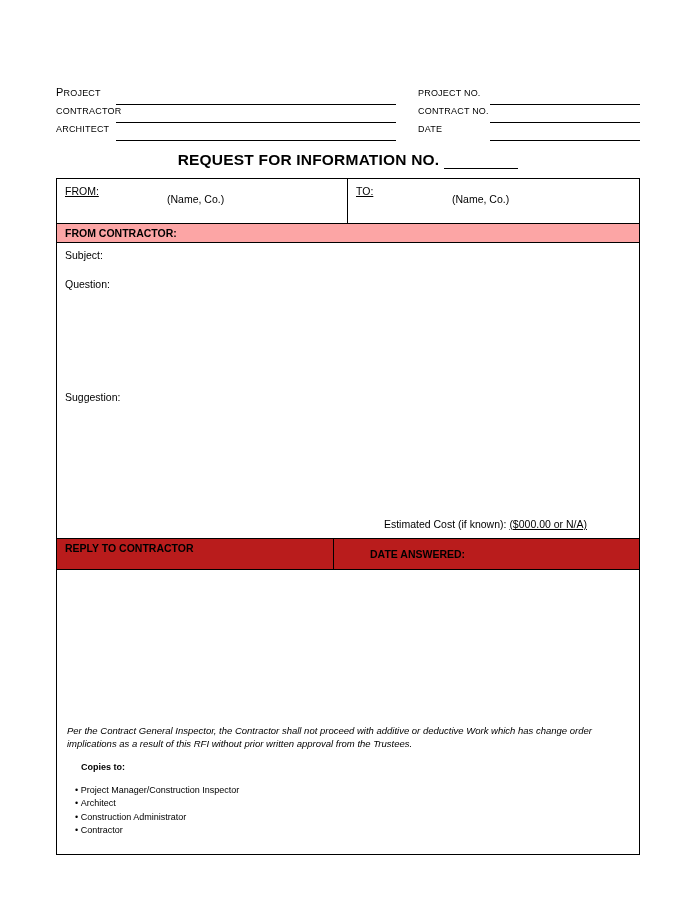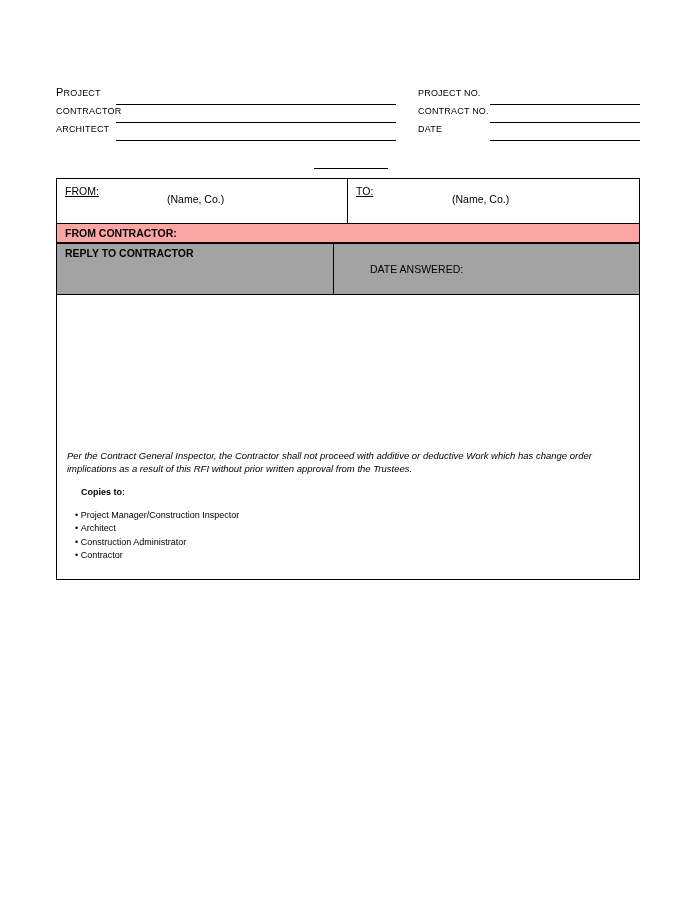--- a/index.html
+++ b/index.html
@@ -120,39 +120,39 @@
     background: #fca5a5;
     border-top: 1.2px solid #000;
     border-bottom: 1.2px solid #000;
     font-size: 10.5px;
     font-weight: bold;
     padding: 3px 8px 3px 8px;
     box-sizing: border-box;
   }
   .band-split {
     display: flex;
-    background: #a3a3a3;
+    background: #b91c1c;
     border-top: 1.2px solid #000;
     border-bottom: 1.2px solid #000;
     gap: 28px;
   }
   .band-split .b-left {
     width: 50%;
     box-sizing: border-box;
     border-right: 1.2px solid #000;
     padding: 3px 8px;
     font-size: 10.5px;
     font-weight: bold;
   }
   .band-split .b-right {
     width: 50%;
     box-sizing: border-box;
-    padding: 19px 8px;
-    font-size: 10.5px;
-    font-weight: normal;
+    padding: 9px 8px;
+    font-size: 10.5px;
+    font-weight: bold;
   }
 
   .qsection {
     position: relative;
     height: 295px;
   }
   .qsection .fld {
     position: absolute;
     left: 8px;
     font-size: 10.5px;
@@ -231,38 +231,47 @@
         <td class="lbl">ARCHITECT</td>
         <td class="rule"></td>
         <td class="gap"></td>
         <td class="lbl">DATE</td>
         <td class="rule"></td>
       </tr>
     </tbody>
       </table>
 
     <div class="title-row">
-      <span class="title-blank"></span>
+      <span class="title">REQUEST FOR INFORMATION NO.</span><span class="title-blank"></span>
     </div>
 
     <div class="form-box">
 
       <div class="fromto">
         <div class="cell left">
           <span>FROM:</span>
           <span class="name-co">(Name, Co.)</span>
         </div>
         <div class="cell right">
           <span>TO:</span>
           <span class="name-co">(Name, Co.)</span>
         </div>
       </div>
 
       <div class="band">FROM CONTRACTOR:</div>
 
+      <div class="qsection">
+        <div class="fld subject-lbl">Subject:</div>
+        <div class="fld question-lbl">Question:</div>
+        <div class="fld suggestion-lbl">Suggestion:</div>
+        <div class="est-cost">
+          <span>Estimated Cost (if known):</span>
+          <span class="est-val">($000.00 or N/A)</span>
+        </div>
+      </div>
 
       <div class="band-split">
         <div class="b-left">REPLY TO CONTRACTOR</div>
         <div class="b-right">DATE ANSWERED:</div>
       </div>
 
       <div class="reply-area"></div>
 
       <div class="note">Per the Contract General Inspector, the Contractor shall not proceed with additive or deductive Work which has change order implications as a result of this RFI without prior written approval from the Trustees.</div>
 

